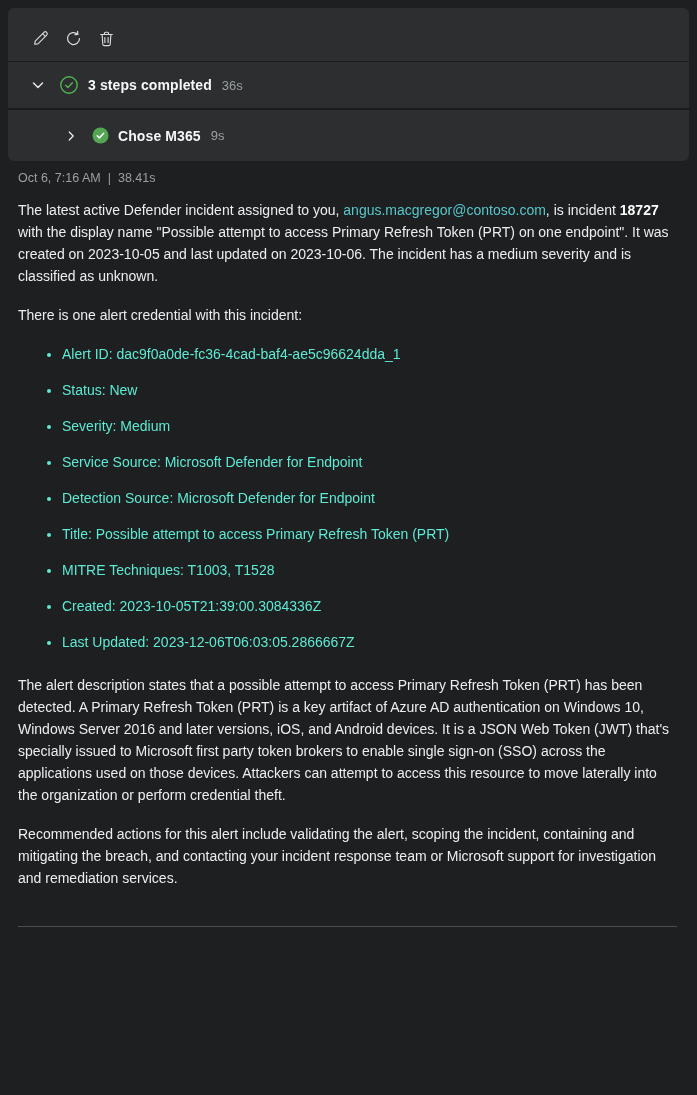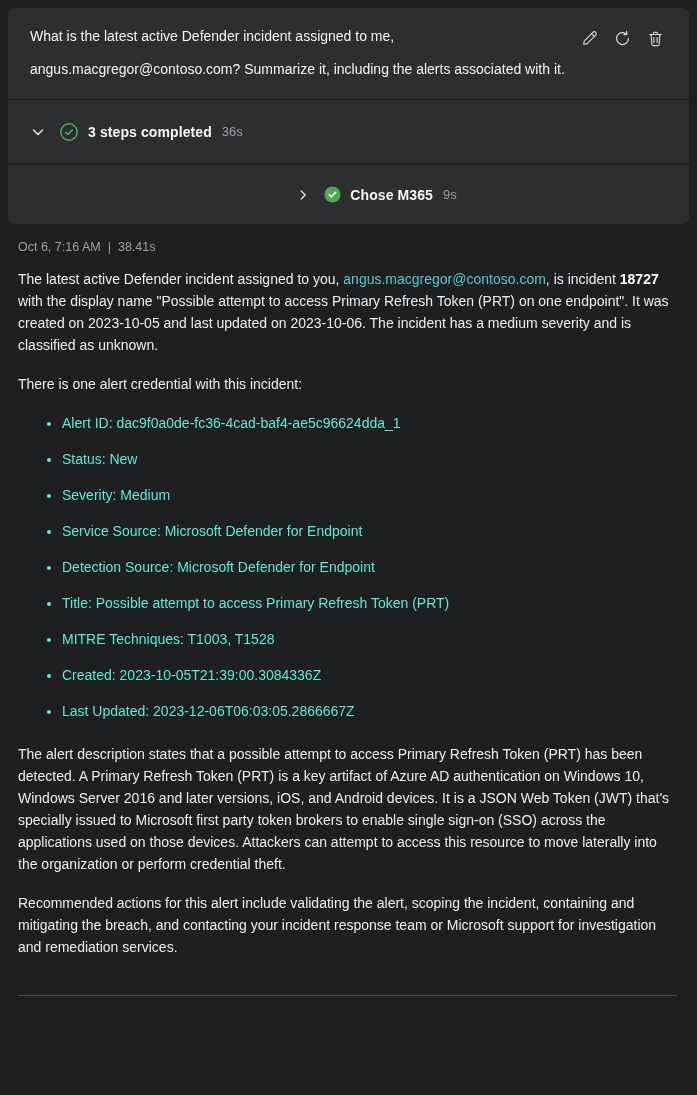--- a/index.html
+++ b/index.html
@@ -42,53 +42,52 @@
     padding: 0; border: none; background: transparent;
     color: var(--icon-color, #d9dadb);
     cursor: pointer;
     display: flex; align-items: center; justify-content: center;
   }
   .icon-btn svg { display: block; }
 
   
   .steps-summary {
     display: flex; align-items: center;
-    height: 64px;
+    height: 47px;
     padding-left: 22px;
     border-top: 1px solid var(--divider, #1a1c1d);
     cursor: pointer;
   }
   .step-row {
     display: flex; align-items: center;
-    height: 61px;
+    height: 53px;
     padding-left: 56px;
     border-top: 2px solid var(--divider, #1a1c1d);
     cursor: pointer;
-    justify-content: center;
   }
   .chev { color: #e6e7e7; display: flex; align-items: center; }
   .check-outline { margin-left: 13px; display: flex; align-items: center; color: var(--green-outline, #52b153); }
   .check-filled  { margin-left: 14px; display: flex; align-items: center; }
   .step-label {
     margin-left: 9px;
     font-weight: bold;
     font-size: 14px;
     color: #f6f7f7;
     letter-spacing: .1px;
   }
   .duration {
     margin-left: 10px;
     font-size: 13px;
     color: var(--text-secondary, #9aa0a1);
   }
 
   
   .response { padding: 0 20px 0 18px; }
   .timestamp {
-    margin-top: 16px;
+    margin-top: 10px;
     font-size: 12.5px;
     color: var(--text-secondary, #9aa0a1);
   }
   .timestamp .sep { margin: 0 7px; }
   .para {
     margin: 14px 0 17px 0;
     font-size: 14px;
     line-height: 22px;
     color: #eceeee;
     max-width: 660px;
@@ -110,21 +109,20 @@
     height: 1px;
     background: var(--footer-divider, #4a4c4d);
   }
 </style>
 </head>
 <body>
 
 <div class="card">
 
   <div class="question-row">
-    <div class="question-text">What is the latest active Defender incident assigned to me, angus.macgregor@contoso.com? Summarize it, including the alerts associated with it.</div>
     <div class="question-actions">
       <button class="icon-btn" title="Edit">
         <svg width="19" height="19" viewBox="0 0 20 20" fill="none" stroke="currentColor" stroke-width="1.2" stroke-linecap="round" stroke-linejoin="round">
           <path d="M3.9 16.1l.5-3.4 9.2-9.2a1.95 1.95 0 0 1 2.9 2.9l-9.2 9.2z"></path>
           <path d="M12.2 4.9l2.9 2.9"></path>
         </svg>
       </button>
       <button class="icon-btn" title="Regenerate">
         <svg width="19" height="19" viewBox="0 0 20 20" fill="none" stroke="currentColor" stroke-width="1.3" stroke-linecap="round" stroke-linejoin="round">
           <path d="M16.3 10a6.3 6.3 0 1 1-1.9-4.5"></path>

